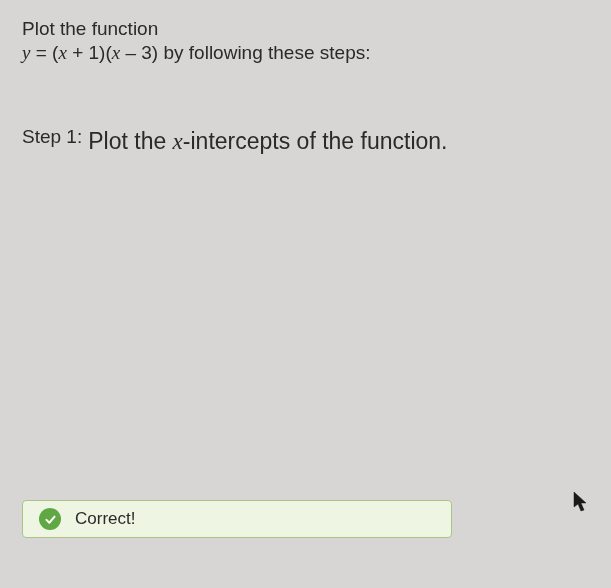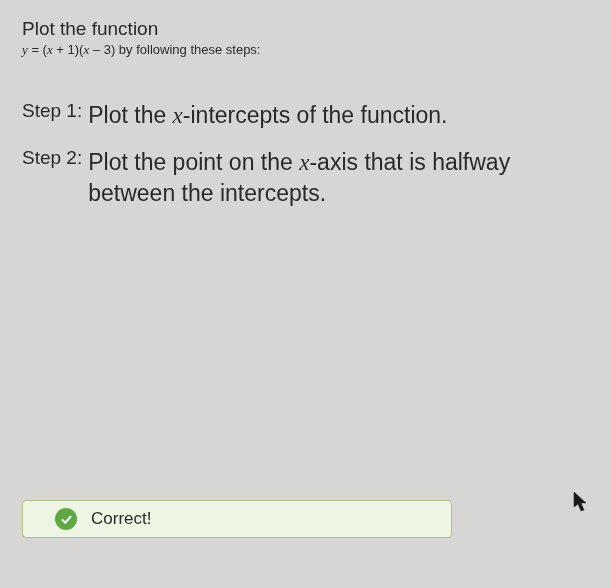--- a/index.html
+++ b/index.html
@@ -10,29 +10,29 @@
     body {
       width: 611px;
       height: 588px;
       background-color: #d8d6d4;
       font-family: Arial, Helvetica, sans-serif;
       padding: 18px 22px;
       position: relative;
       color: #2a2a2a;
     }
     .intro {
-      margin-bottom: 42px;
+      margin-bottom: 62px;
     }
     .intro-line1 {
       font-size: 19px;
       color: #2a2a2a;
       margin-bottom: 2px;
     }
     .intro-line2 {
-      font-size: 13px;
+      font-size: 19px;
       color: #2a2a2a;
     }
     .math-var {
       font-style: italic;
       font-family: 'Times New Roman', serif;
     }
     .steps {
       margin-bottom: 40px;
     }
     .step {
@@ -54,21 +54,21 @@
       position: absolute;
       bottom: 50px;
       left: 22px;
       width: 430px;
       height: 38px;
       background-color: #eef5e3;
       border: 1px solid #a8c487;
       border-radius: 4px;
       display: flex;
       align-items: center;
-      padding-left: 32px;
+      padding-left: 16px;
     }
     .check-icon {
       width: 22px;
       height: 22px;
       background-color: #5fa843;
       border-radius: 50%;
       display: flex;
       align-items: center;
       justify-content: center;
       margin-right: 14px;
@@ -100,26 +100,20 @@
   </div>
 </div>
 
 <div class="steps">
   <div class="step">
     <span class="step-label">Step 1:</span>
     <span class="step-text">
       <span>Plot the </span><span class="math-var">x</span><span>-intercepts of the function.</span>
     </span>
   </div>
-  <div class="step">
-    <span class="step-label">Step 2:</span>
-    <span class="step-text">
-      <span>Plot the point on the </span><span class="math-var">x</span><span>-axis that is halfway between the intercepts.</span>
-    </span>
-  </div>
 </div>
 
 <div class="feedback-box">
   <span class="check-icon">
     <svg viewBox="0 0 16 16" fill="none">
       <path d="M3 8.5 L6.5 12 L13 4.5" stroke="#ffffff" stroke-width="2.5" stroke-linecap="round" stroke-linejoin="round"></path>
     </svg>
   </span>
   <span class="feedback-text">Correct!</span>
 </div>

